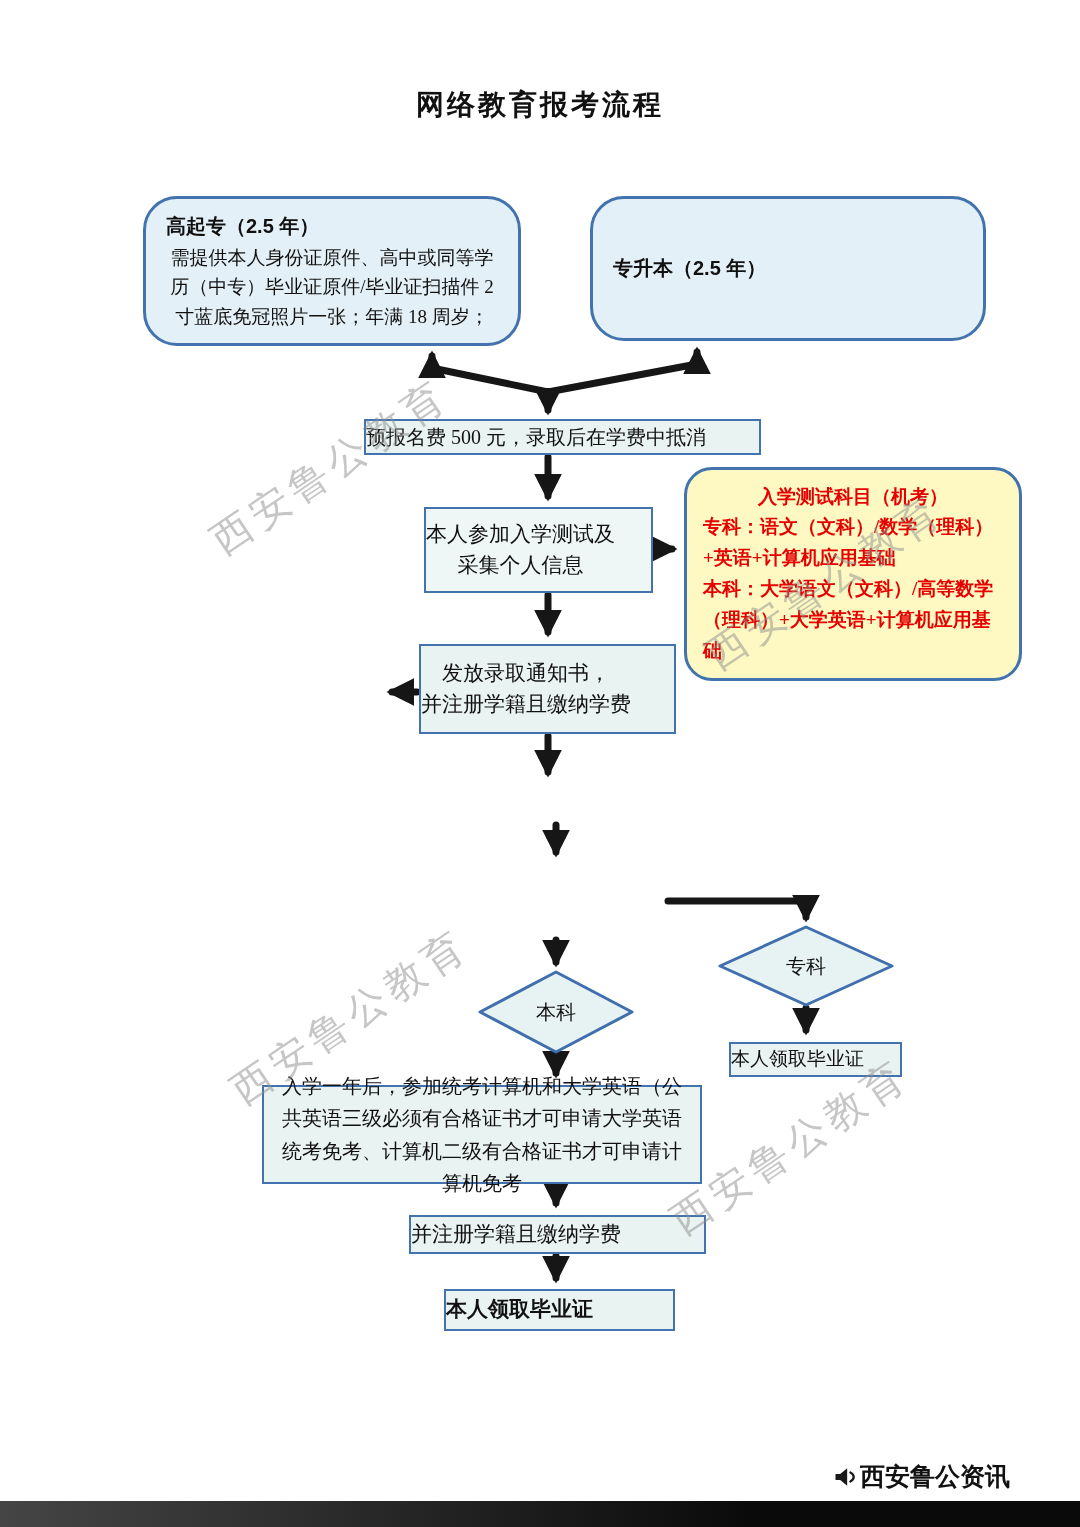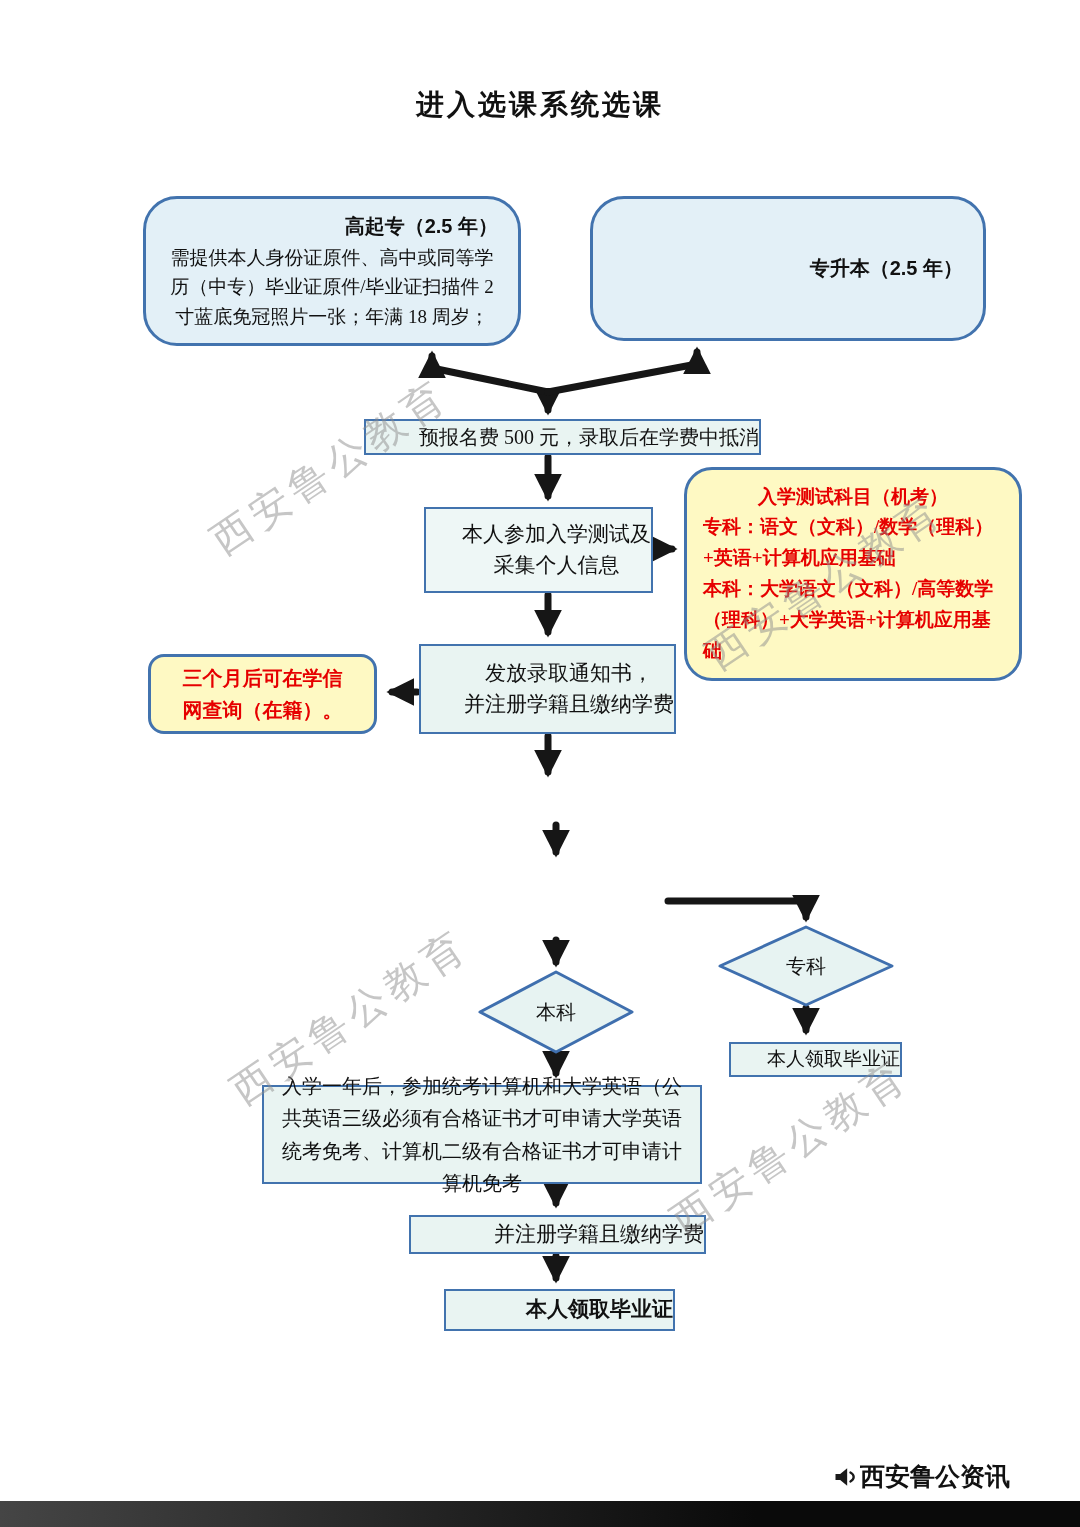--- a/index.html
+++ b/index.html
@@ -10,21 +10,21 @@
   }
   .page-title {
     position:absolute; left:0; right:0; top:86px; text-align:center;
     font-family:"Liberation Sans", sans-serif; font-weight:bold;
     font-size:28px; letter-spacing:3px; z-index:2;
   }
   .arrows { position:absolute; left:0; top:0; z-index:1; }
   .node {
     position:absolute; box-sizing:border-box; z-index:2;
     border:2px solid #4273ae; background:#e9f4f2;
-    display:flex; flex-direction:column; align-items:flex-end; justify-content:center;
+    display:flex; flex-direction:column; align-items:flex-start; justify-content:center;
     text-align:center; line-height:1.5;
   }
   .pre { white-space:pre-line; }
   .round { border-radius:34px; border-width:3px; }
   .note  { background:#fef9c3; color:#e60000; font-weight:bold;font-family:Liberation Serif, serif; }
 
   .n-gqz { left:143px; top:196px; width:378px; height:150px; background:#e3f0f7; padding:8px 20px; }
   .n-zsb { left:590px; top:196px; width:396px; height:145px; background:#e3f0f7; padding:8px 20px; }
   .n-top-title { font-family:"Liberation Sans", sans-serif; font-weight:bold; font-size:20px; margin-bottom:2px; }
   .n-top-body  { font-size:19px; line-height:1.55; }
@@ -71,21 +71,21 @@
   .footer-bar {
     position:absolute; left:0; bottom:0; width:100%; height:26px; z-index:2;
     background:linear-gradient(90deg,#454545,#0a0a0a 70%);
   }
 </style>
 </head>
 <body>
 
 <div class="canvas">
 
-  <div class="page-title">进入选课系统选课</div>
+  <div class="page-title">网络教育报考流程</div>
 
   <svg class="arrows" width="1080" height="1527" viewBox="0 0 1080 1527">
     <defs>
       <marker id="ah" viewBox="0 0 4 4" markerWidth="4" markerHeight="4" refX="3.2" refY="2" orient="auto">
         <path d="M0,0 L4,2 L0,4 Z" fill="#161616"></path>
       </marker>
     </defs>
     <g stroke="#161616" stroke-width="7" fill="none" stroke-linecap="round" stroke-linejoin="round">
       <path d="M548,392 L548,410" marker-end="url(#ah)"></path>
       <path d="M548,392 L432,368 L432,356" marker-end="url(#ah)"></path>
@@ -125,21 +125,20 @@
 
   <div class="node round note n-subjects">
     <div class="sub-title">入学测试科目（机考）</div>
     <div class="sub-body">专科：语文（文科）/数学（理科）+英语+计算机应用基础</div>
     <div class="sub-body">本科：大学语文（文科）/高等数学（理科）+大学英语+计算机应用基础</div>
   </div>
 
   <div class="node n-admission pre">发放录取通知书，
 并注册学籍且缴纳学费</div>
 
-  <div class="node round note n-xuexin">三个月后可在学信网查询（在籍）。</div>
 
 
 
   <div class="diamond-label lbl-benke">本科</div>
   <div class="diamond-label lbl-zhuanke">专科</div>
 
   <div class="node n-dipl-r">本人领取毕业证</div>
 
   <div class="node n-tongkao">入学一年后，参加统考计算机和大学英语（公共英语三级必须有合格证书才可申请大学英语统考免考、计算机二级有合格证书才可申请计算机免考</div>
 

